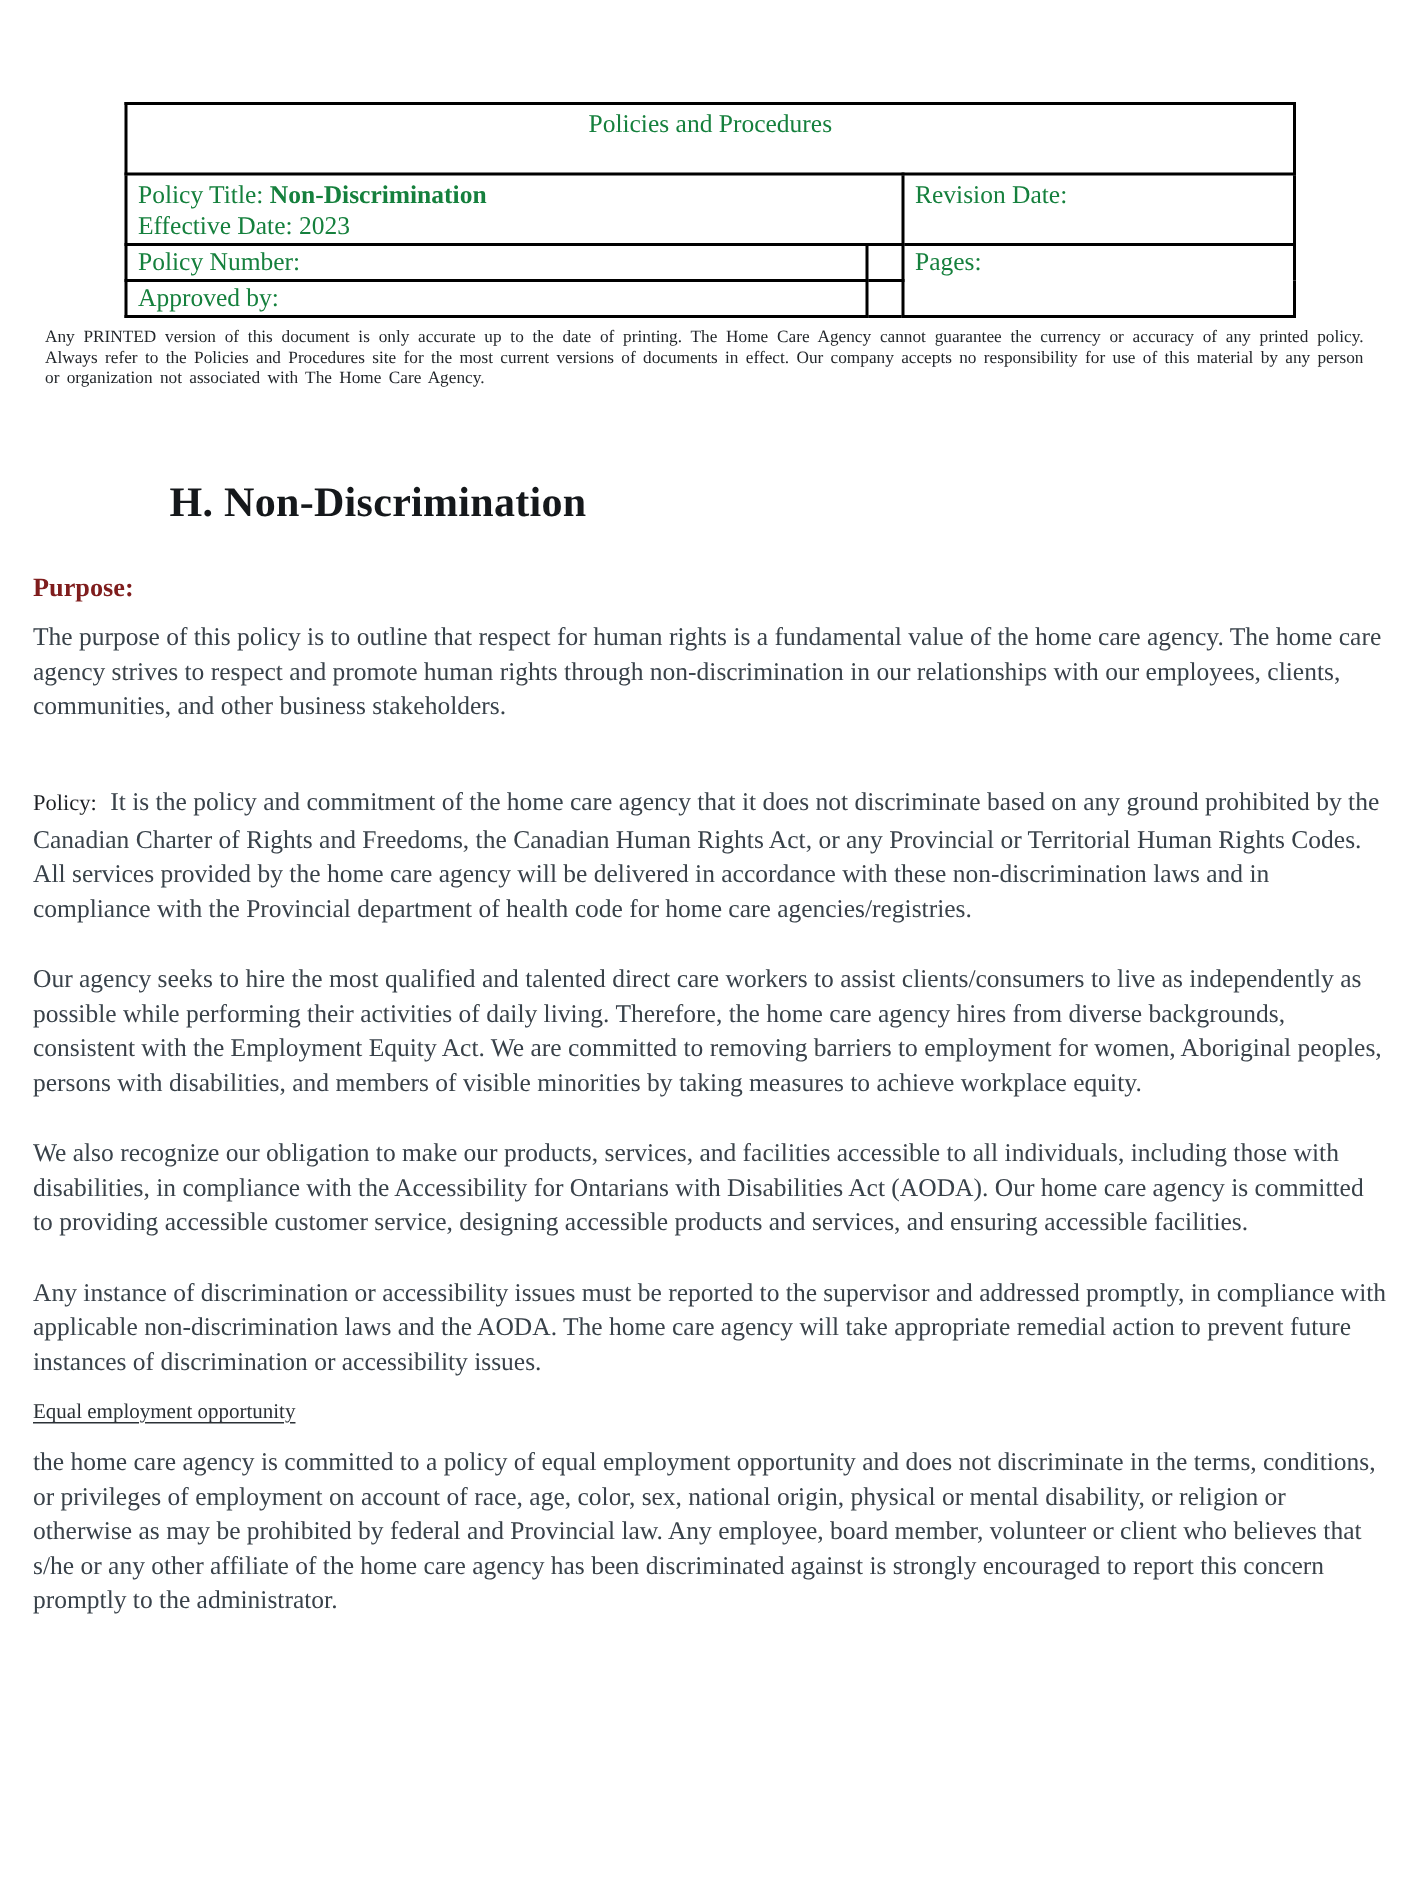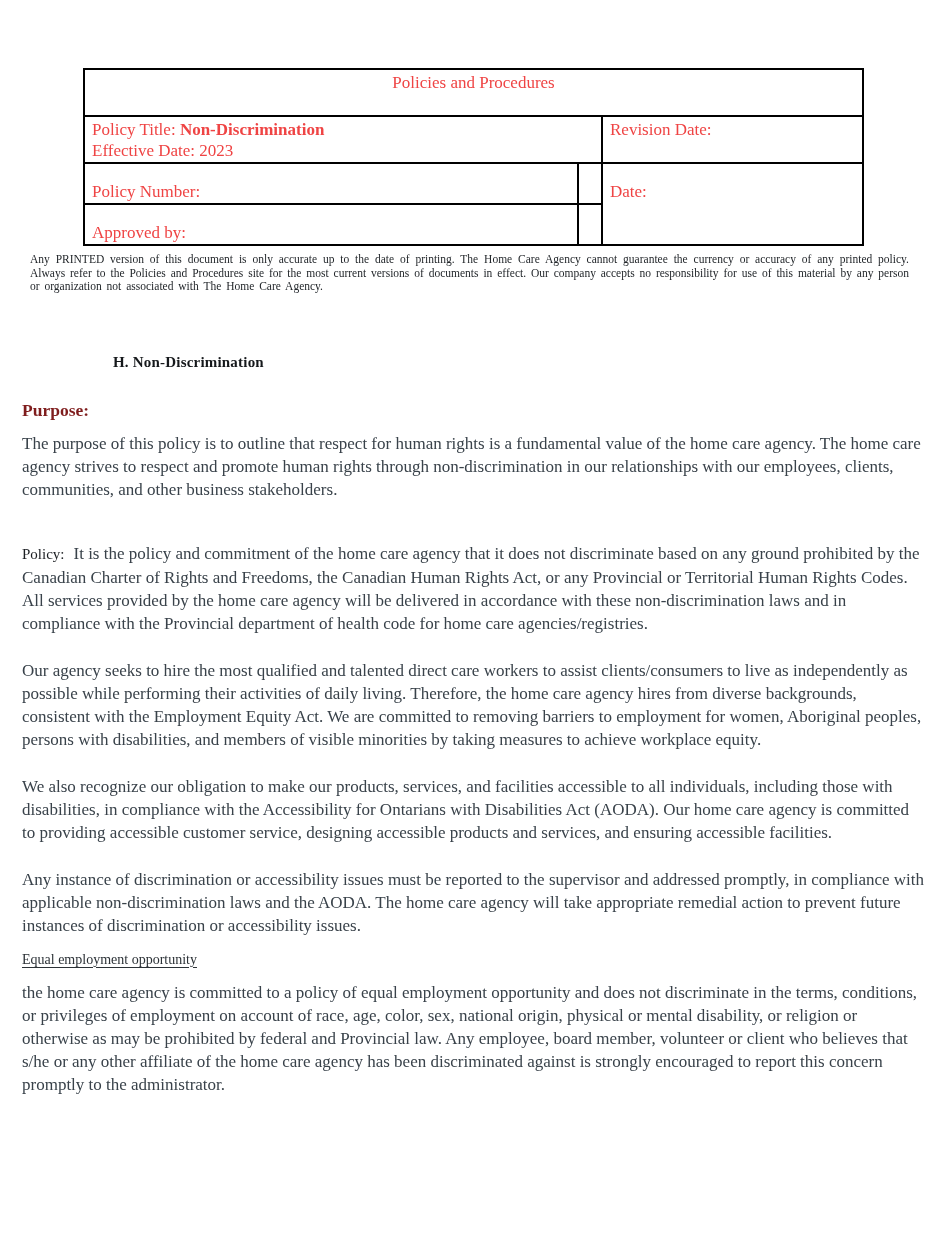--- a/index.html
+++ b/index.html
@@ -17,53 +17,53 @@
     position: relative;
     background: #ffffff;
   }
 
   
   table.policy-table {
     border-collapse: collapse;
     table-layout: fixed;
     width: 779px;
     margin: 68px 0 0 83px;
-    color: #ef4444;
+    color: #15803d;
     font-size: 17px;
   }
   table.policy-table td {
     border: 2px solid #000000;
     vertical-align: top;
     padding: 2px 7px 1px 7px;
     line-height: 21px;
   }
   td.tbl-title {
     text-align: center;
     height: 47px;
     padding-top: 6px;
     font-size: 17px;
   }
   tr.row-main td { height: 36px; }
-  tr.row-small td { height: 23px; padding-top: 17px; }
+  tr.row-small td { height: 23px; padding-top: 0; }
   .bold { font-weight: bold; }
 
   
   .disclaimer {
     margin: 7px 39px 0 30px;
     text-align: justify;
     font-size: 11.5px;
     line-height: 13.5px;
     color: #23272b;
     word-spacing: 2px;
   }
 
   
   .doc-heading {
     margin: 60px 0 0 113px;
-    font-size: 15px;
+    font-size: 28px;
     font-weight: bold;
     color: #15181b;
     letter-spacing: 0.2px;
   }
   .label {
     margin: 29px 0 0 22px;
     font-size: 17.5px;
     font-weight: bold;
     color: #7f1d1d;
   }
@@ -111,21 +111,21 @@
     <tr class="row-main">
       <td colspan="2">
         <div><span>Policy Title: </span><span class="bold">Non-Discrimination</span></div>
         <div>Effective Date: 2023</div>
       </td>
       <td>Revision Date:</td>
     </tr>
     <tr class="row-small">
       <td>Policy Number:</td>
       <td></td>
-      <td rowspan="2">Date:</td>
+      <td rowspan="2">Pages:</td>
     </tr>
     <tr class="row-small">
       <td>Approved by:</td>
       <td></td>
     </tr>
   </tbody>
     </table>
 
   <p class="disclaimer">Any PRINTED version of this document is only accurate up to the date of printing. The Home Care Agency cannot guarantee the currency or accuracy of any printed policy. Always refer to the Policies and Procedures site for the most current versions of documents in effect. Our company accepts no responsibility for use of this material by any person or organization not associated with The Home Care Agency.</p>
 

